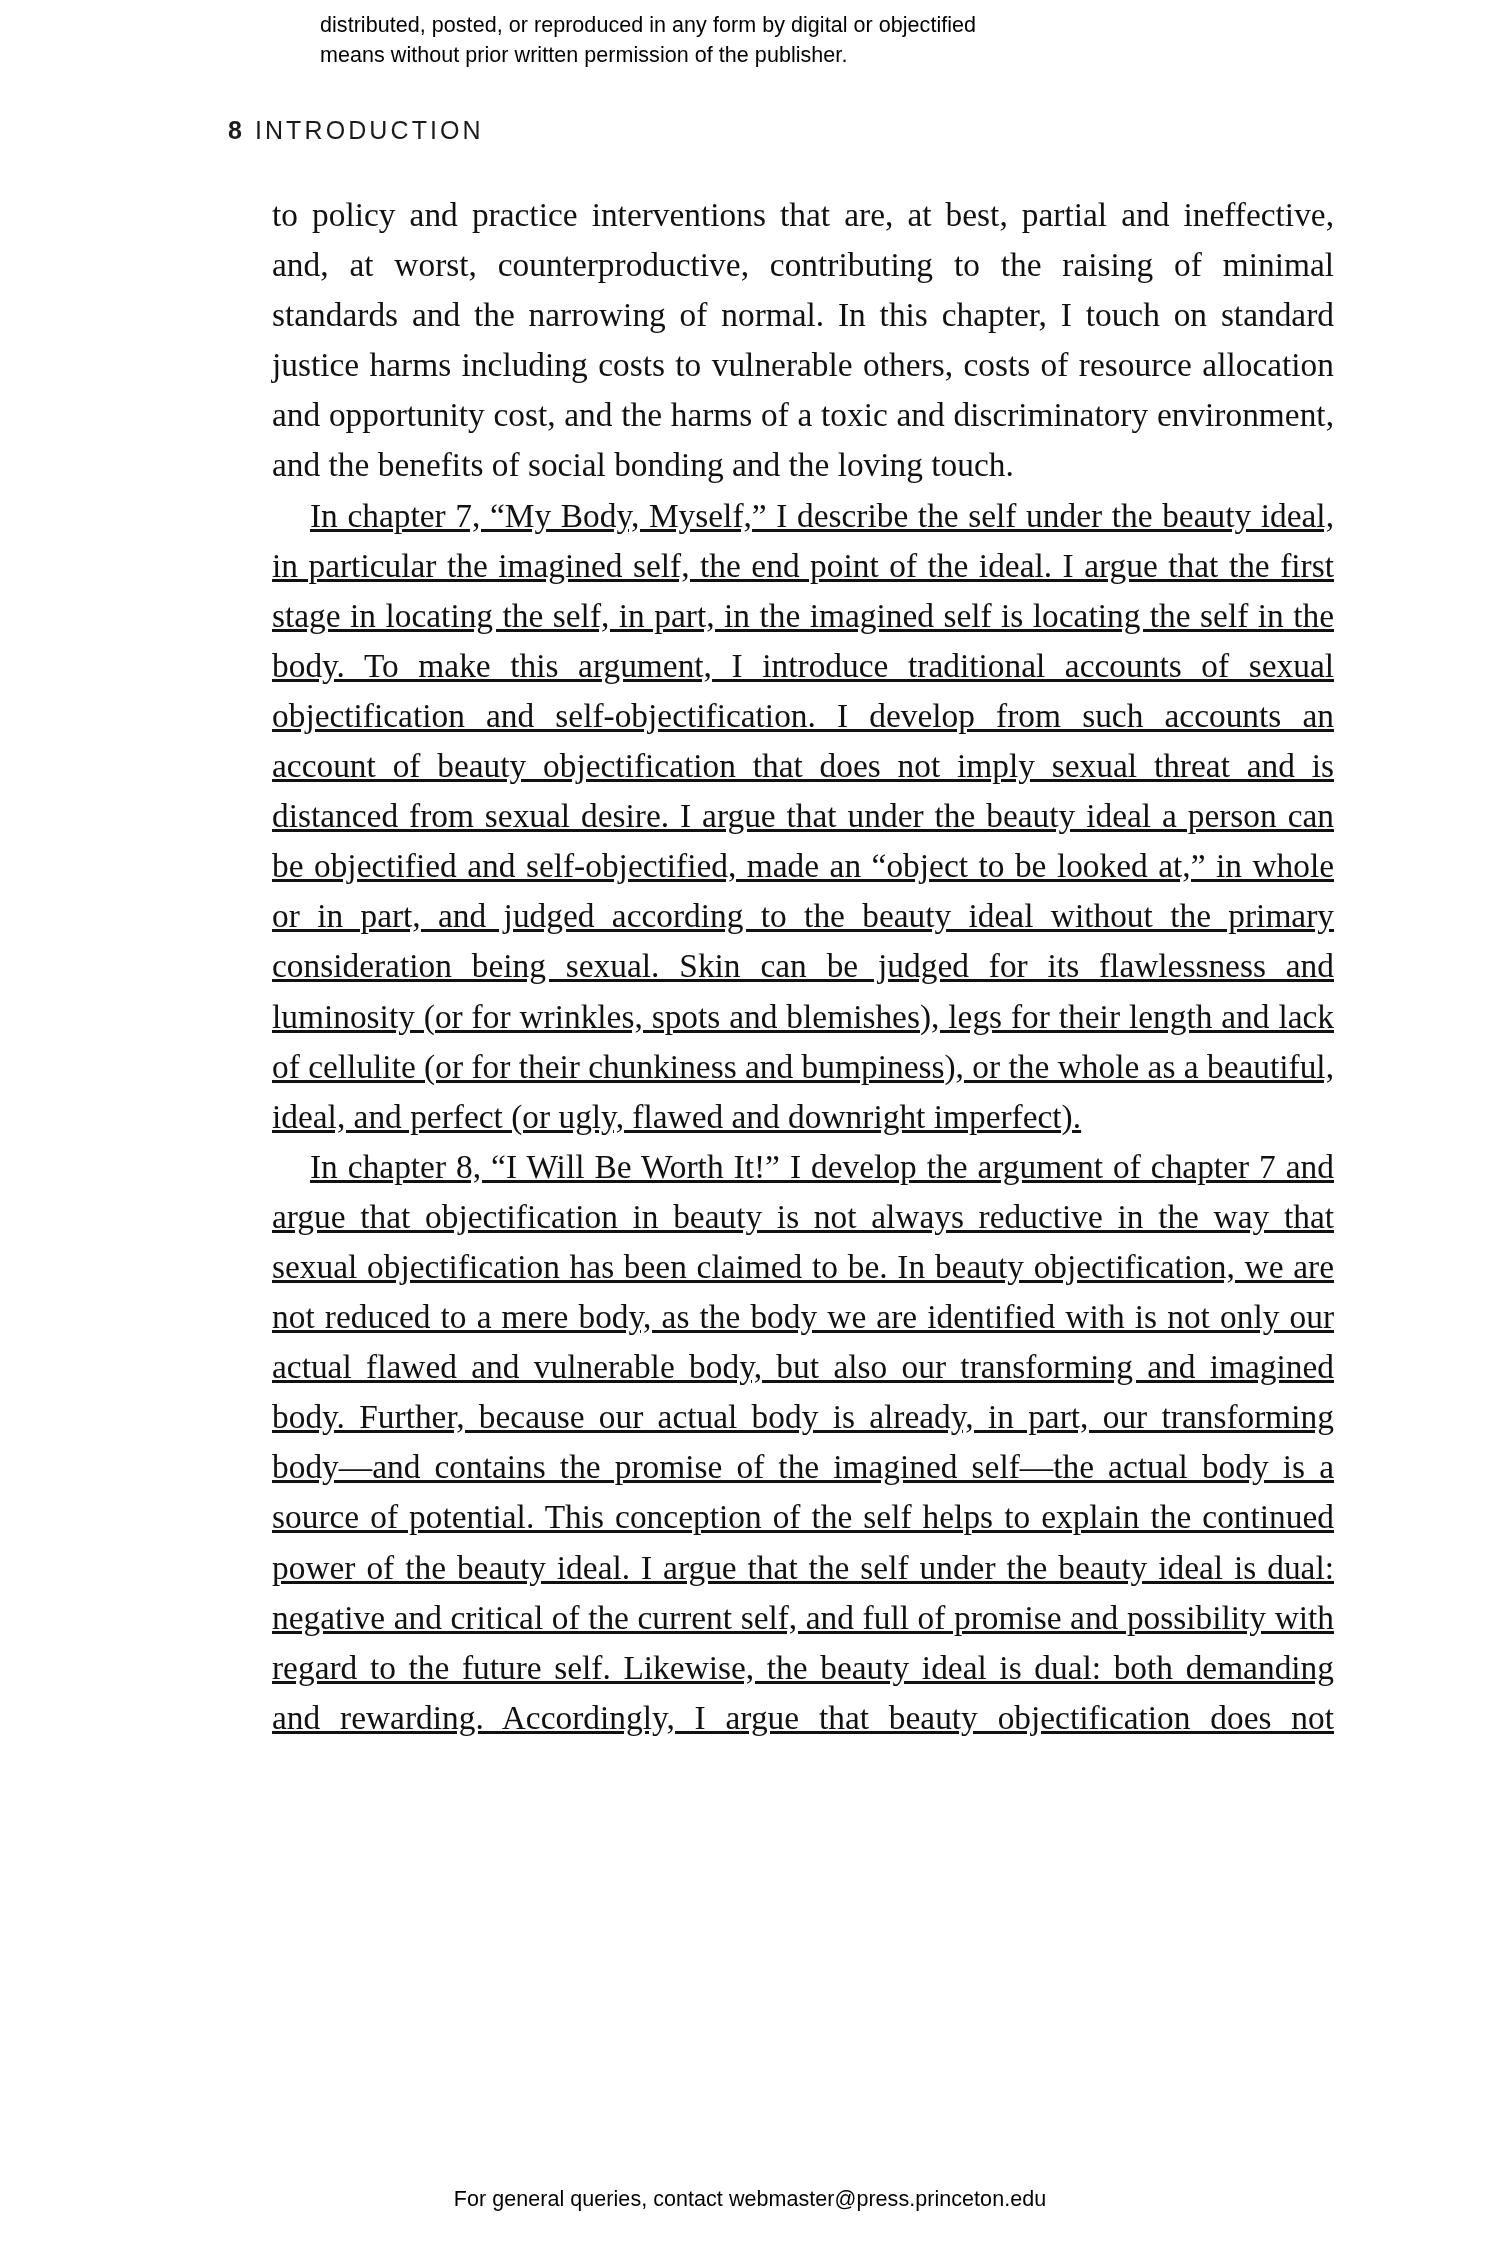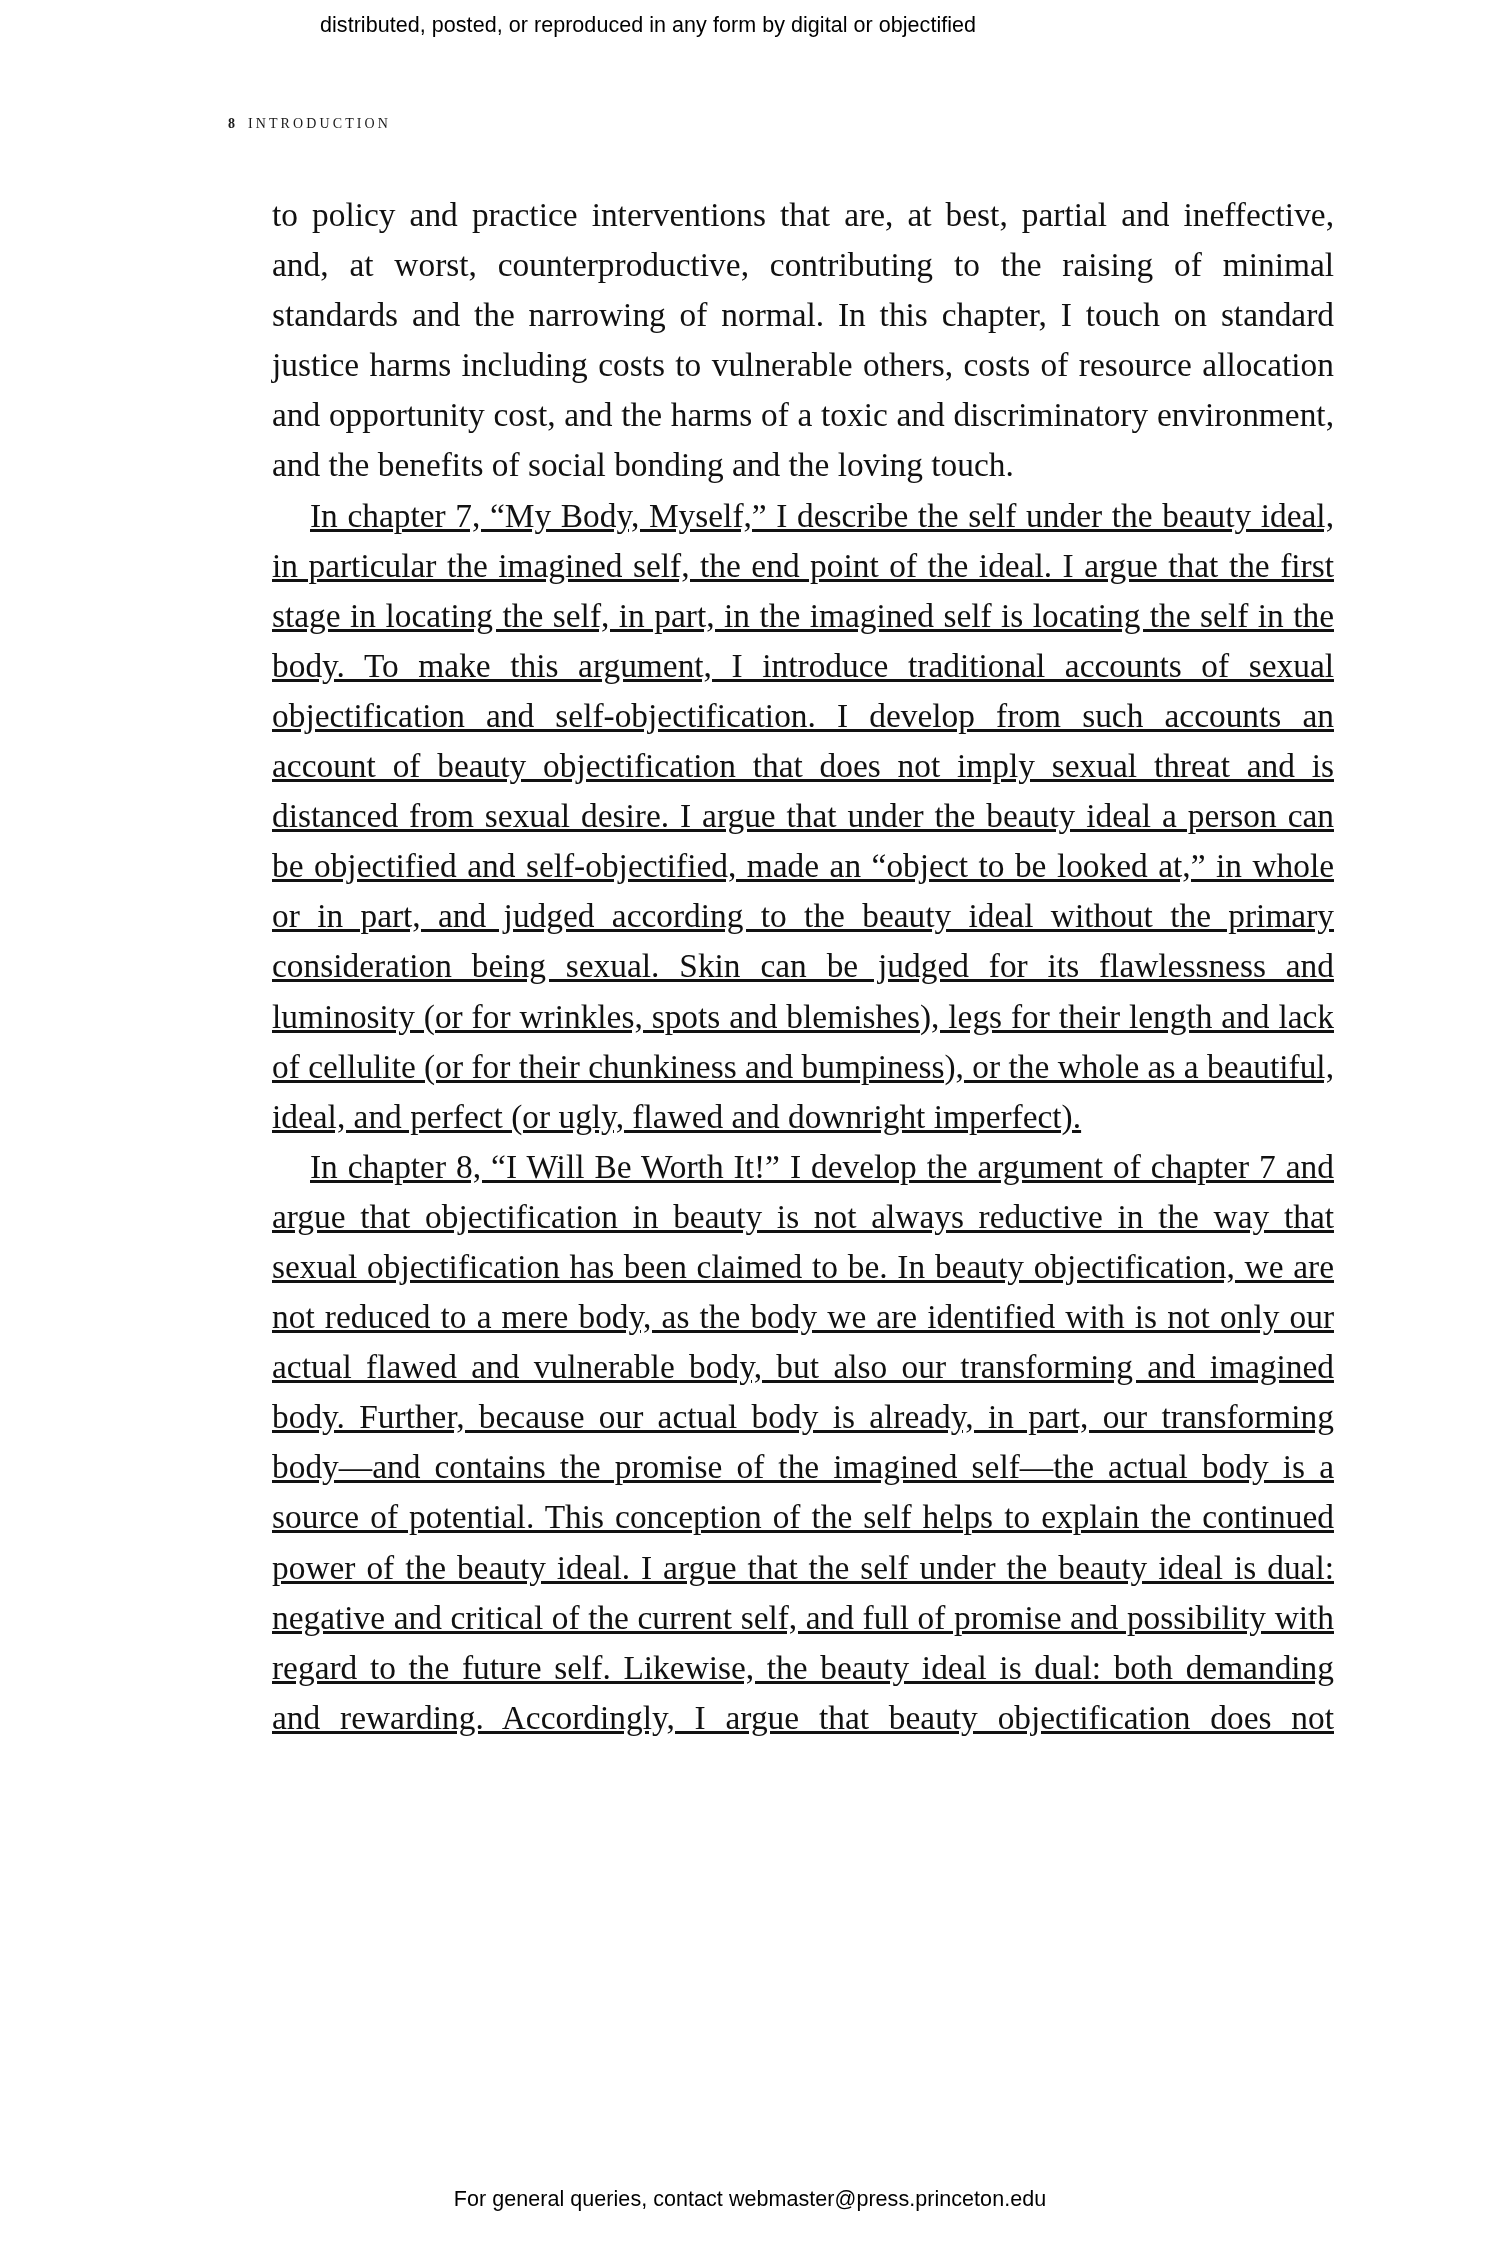--- a/index.html
+++ b/index.html
@@ -29,22 +29,22 @@
     text-align: left;
     letter-spacing: 0.05px;
   }
   .copyright-notice span { display: block; }
 
   
   .running-head {
     position: absolute;
     left: 228px;
     top: 116px;
-    font-family: Liberation Serif, serif;
-    font-size: 14px;
+    font-family: Liberation Sans, sans-serif;
+    font-size: 25px;
     letter-spacing: 2.4px;
     font-weight: 600;
     color: #1a1a1a;
     white-space: nowrap;
   }
   .running-head .folio {
     font-weight: 700;
     letter-spacing: 0px;
     margin-right: 13px;
   }
@@ -90,20 +90,21 @@
     font-size: 21.5px;
     color: #000000;
     letter-spacing: 0.05px;
   }
 </style>
 </head>
 <body>
 
 <div class="copyright-notice">
   <span>distributed, posted, or reproduced in any form by digital or objectified</span>
+  <span>means without prior written permission of the publisher.</span>
 </div>
 
 <div class="running-head">
   <span class="folio">8</span><span class="chapter-name">INTRODUCTION</span>
 </div>
 
 <div class="text-block">
   <p class="body-paragraph">to policy and practice interventions that are, at best, partial and ineffective, and, at worst, counterproductive, contributing to the raising of minimal standards and the narrowing of normal. In this chapter, I touch on standard justice harms including costs to vulnerable others, costs of resource allocation and opportunity cost, and the harms of a toxic and discriminatory environment, and the benefits of social bonding and the loving touch.</p>
   <p class="body-paragraph indented">In chapter 7, “My Body, Myself,” I describe the self under the beauty ideal, in particular the imagined self, the end point of the ideal. I argue that the first stage in locating the self, in part, in the imagined self is locating the self in the body. To make this argument, I introduce traditional accounts of sexual objectification and self-objectification. I develop from such accounts an account of beauty objectification that does not imply sexual threat and is distanced from sexual desire. I argue that under the beauty ideal a person can be objectified and self-objectified, made an “object to be looked at,” in whole or in part, and judged according to the beauty ideal without the primary consideration being sexual. Skin can be judged for its flawlessness and luminosity (or for wrinkles, spots and blemishes), legs for their length and lack of cellulite (or for their chunkiness and bumpiness), or the whole as a beautiful, ideal, and perfect (or ugly, flawed and downright imperfect).</p>
   <p class="body-paragraph indented">In chapter 8, “I Will Be Worth It!” I develop the argument of chapter 7 and argue that objectification in beauty is not always reductive in the way that sexual objectification has been claimed to be. In beauty objectification, we are not reduced to a mere body, as the body we are identified with is not only our actual flawed and vulnerable body, but also our transforming and imagined body. Further, because our actual body is already, in part, our transforming body—and contains the promise of the imagined self—the actual body is a source of potential. This conception of the self helps to explain the continued power of the beauty ideal. I argue that the self under the beauty ideal is dual: negative and critical of the current self, and full of promise and possibility with regard to the future self. Likewise, the beauty ideal is dual: both demanding and rewarding. Accordingly, I argue that beauty objectification does not</p>

